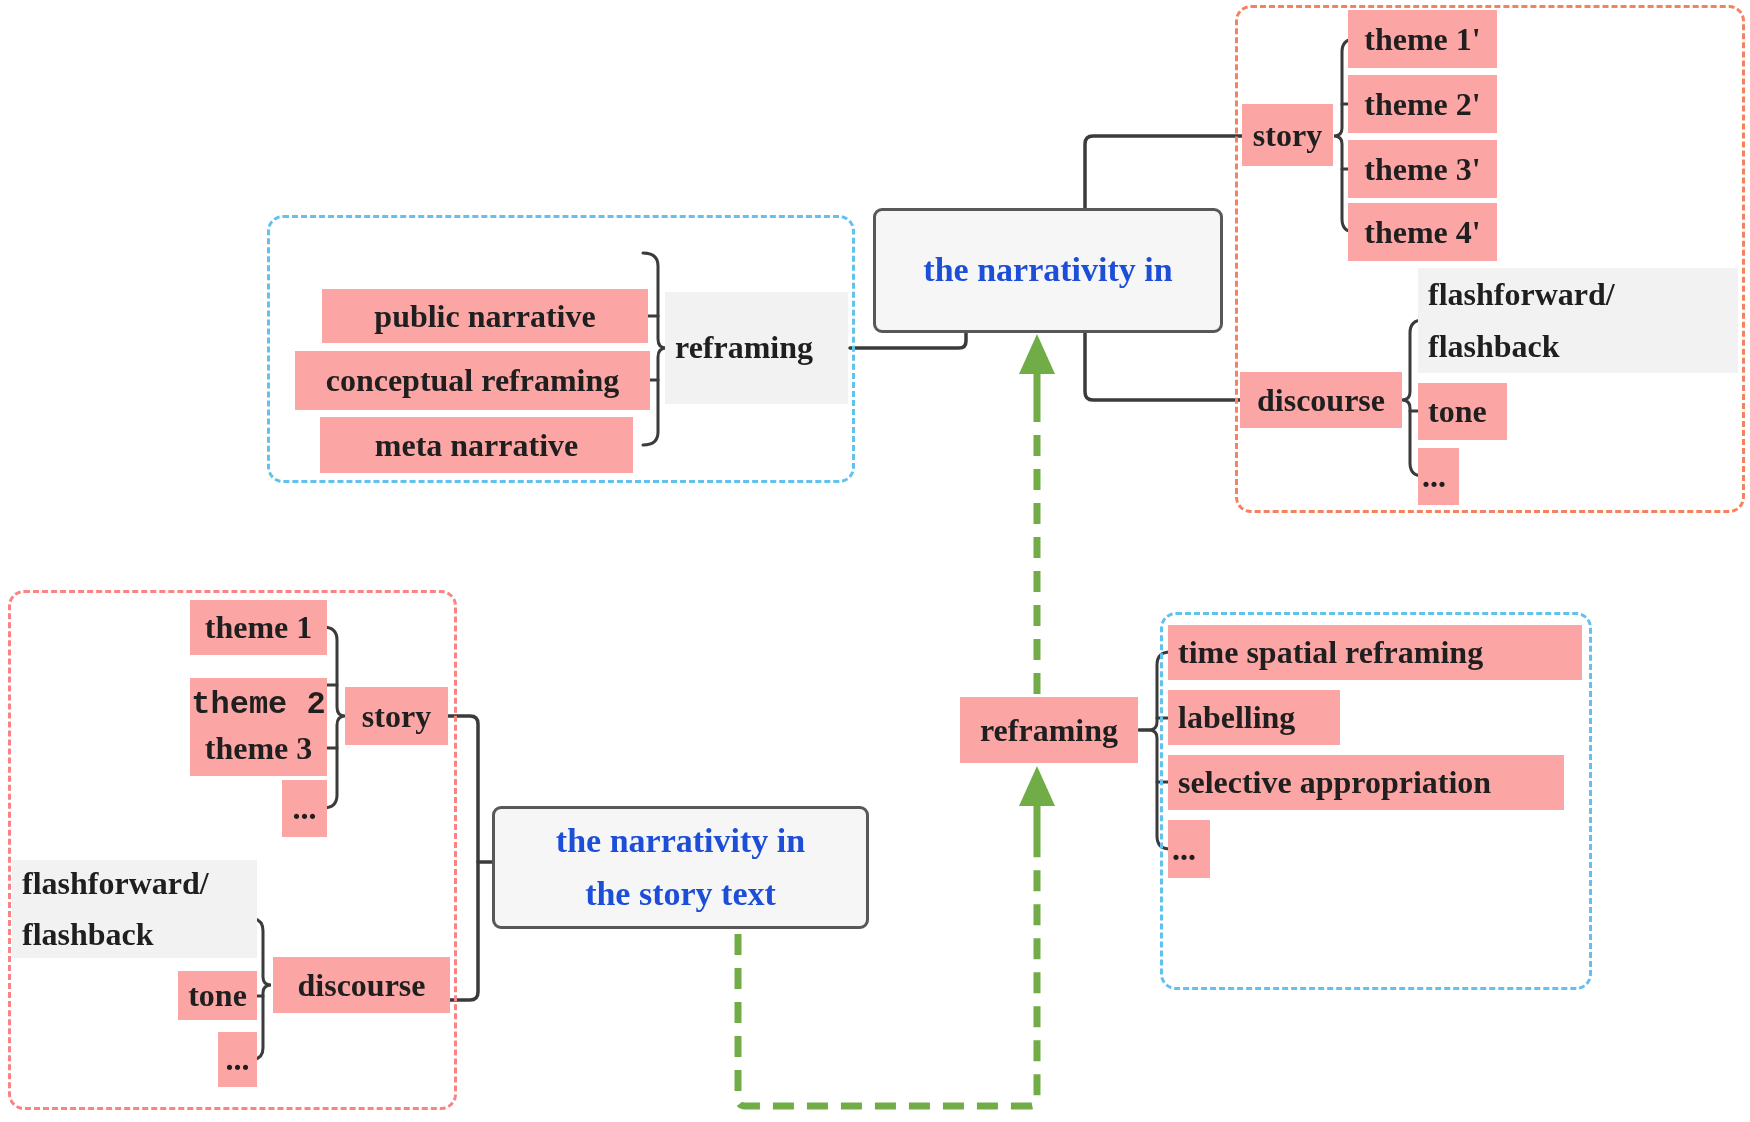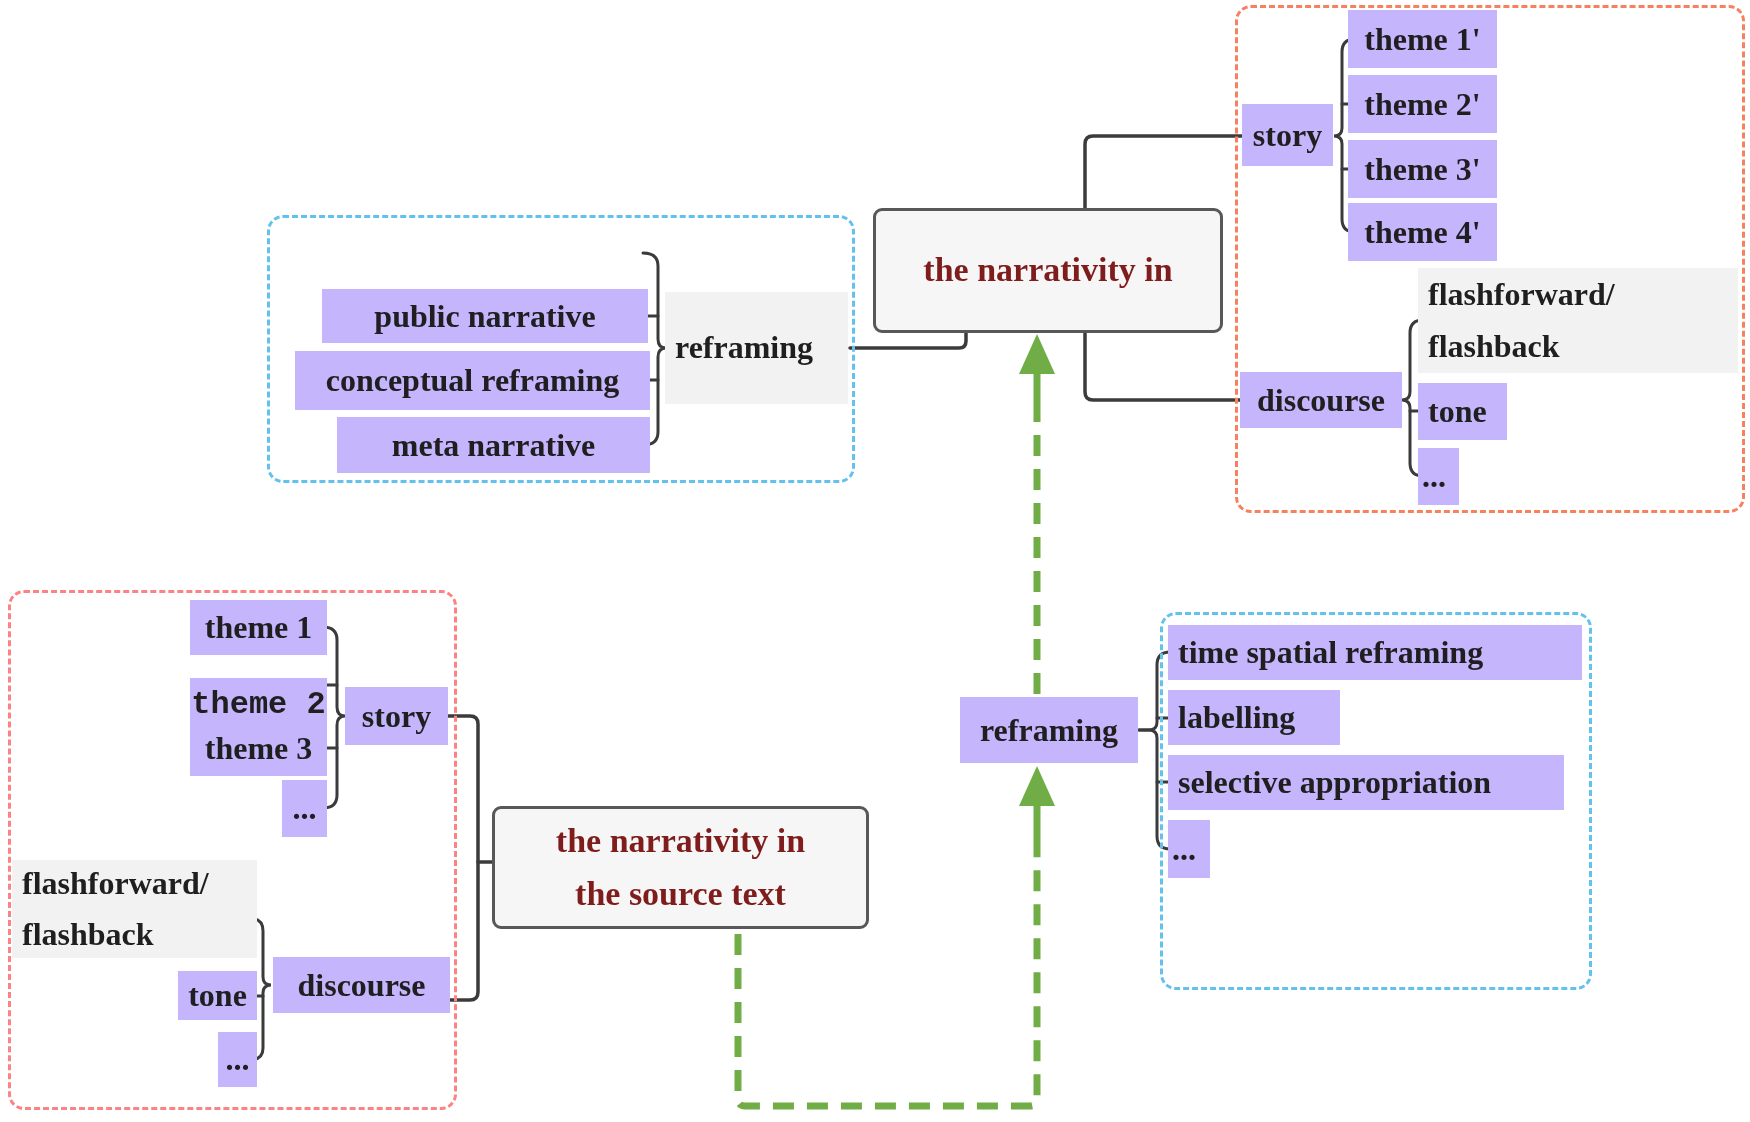--- a/index.html
+++ b/index.html
@@ -6,35 +6,35 @@
   #canvas {
     position:relative; width:1750px; height:1122px; background:#ffffff;
     font-family:"Liberation Serif", serif; overflow:hidden;
   }
   svg.layer { position:absolute; left:0; top:0; width:1750px; height:1122px; }
   .panel { position:absolute; border-radius:16px; background:transparent; }
   .panel.orange { border:3px dashed #f5815e; }
   .panel.pink   { border:3px dashed #fb8383; }
   .panel.blue   { border:3px dashed #63c1ee; }
   .lbl {
-    position:absolute; background:#c4b5fd; color:#1f1f1f;
+    position:absolute; background:#fca5a5; color:#1f1f1f;
     font-weight:bold; font-size:32px; line-height:1.2;
     display:flex; align-items:center; justify-content:center;
     white-space:nowrap;
   }
   .lbl.left { justify-content:flex-start; padding-left:10px; }
   .lbl2 {
     position:absolute; background:#f2f2f2; color:#1f1f1f;
     font-weight:bold; font-size:32px; line-height:1.6;
     display:flex; flex-direction:column; justify-content:center;
     padding-left:10px; white-space:nowrap;
   }
   .bigbox {
     position:absolute; background:#f6f6f6; border:3px solid #585858; border-radius:9px;
-    color:#7f1d1d; font-weight:bold; font-size:34px; line-height:1.55;
+    color:#1d4ed8; font-weight:bold; font-size:34px; line-height:1.55;
     display:flex; flex-direction:column; align-items:center; justify-content:center;
     white-space:nowrap;
   }
 </style>
 </head>
 <body>
 
 <div id="canvas">
 
   <svg class="layer" viewBox="0 0 1750 1122" xmlns="http://www.w3.org/2000/svg">
@@ -85,26 +85,26 @@
   <div class="panel orange" style="left:1235px; top:5px; width:504px; height:502px;"></div>
   <div class="panel blue" style="left:267px; top:215px; width:582px; height:262px;"></div>
   <div class="panel pink" style="left:8px; top:590px; width:443px; height:514px;"></div>
   <div class="panel blue" style="left:1160px; top:612px; width:426px; height:372px;"></div>
 
   <div class="bigbox" style="left:873px; top:208px; width:344px; height:119px;">
     <span>the narrativity in</span>
   </div>
   <div class="bigbox" style="left:492px; top:806px; width:371px; height:117px;">
     <span>the narrativity in</span>
-    <span>the source text</span>
+    <span>the story text</span>
   </div>
 
   <div class="lbl" style="left:322px; top:289px; width:326px; height:54px;">public narrative</div>
   <div class="lbl" style="left:295px; top:351px; width:355px; height:59px;">conceptual reframing</div>
-  <div class="lbl" style="left:337px; top:417px; width:313px; height:56px;">meta narrative</div>
+  <div class="lbl" style="left:320px; top:417px; width:313px; height:56px;">meta narrative</div>
   <div class="lbl2" style="left:665px; top:292px; width:173px; height:112px;">
     <span>reframing</span>
   </div>
 
   <div class="lbl" style="left:1242px; top:104px; width:91px; height:62px;">story</div>
   <div class="lbl" style="left:1348px; top:10px; width:149px; height:58px;">theme 1'</div>
   <div class="lbl" style="left:1348px; top:75px; width:149px; height:58px;">theme 2'</div>
   <div class="lbl" style="left:1348px; top:140px; width:149px; height:58px;">theme 3'</div>
   <div class="lbl" style="left:1348px; top:203px; width:149px; height:58px;">theme 4'</div>
   <div class="lbl" style="left:1240px; top:372px; width:162px; height:56px;">discourse</div>

